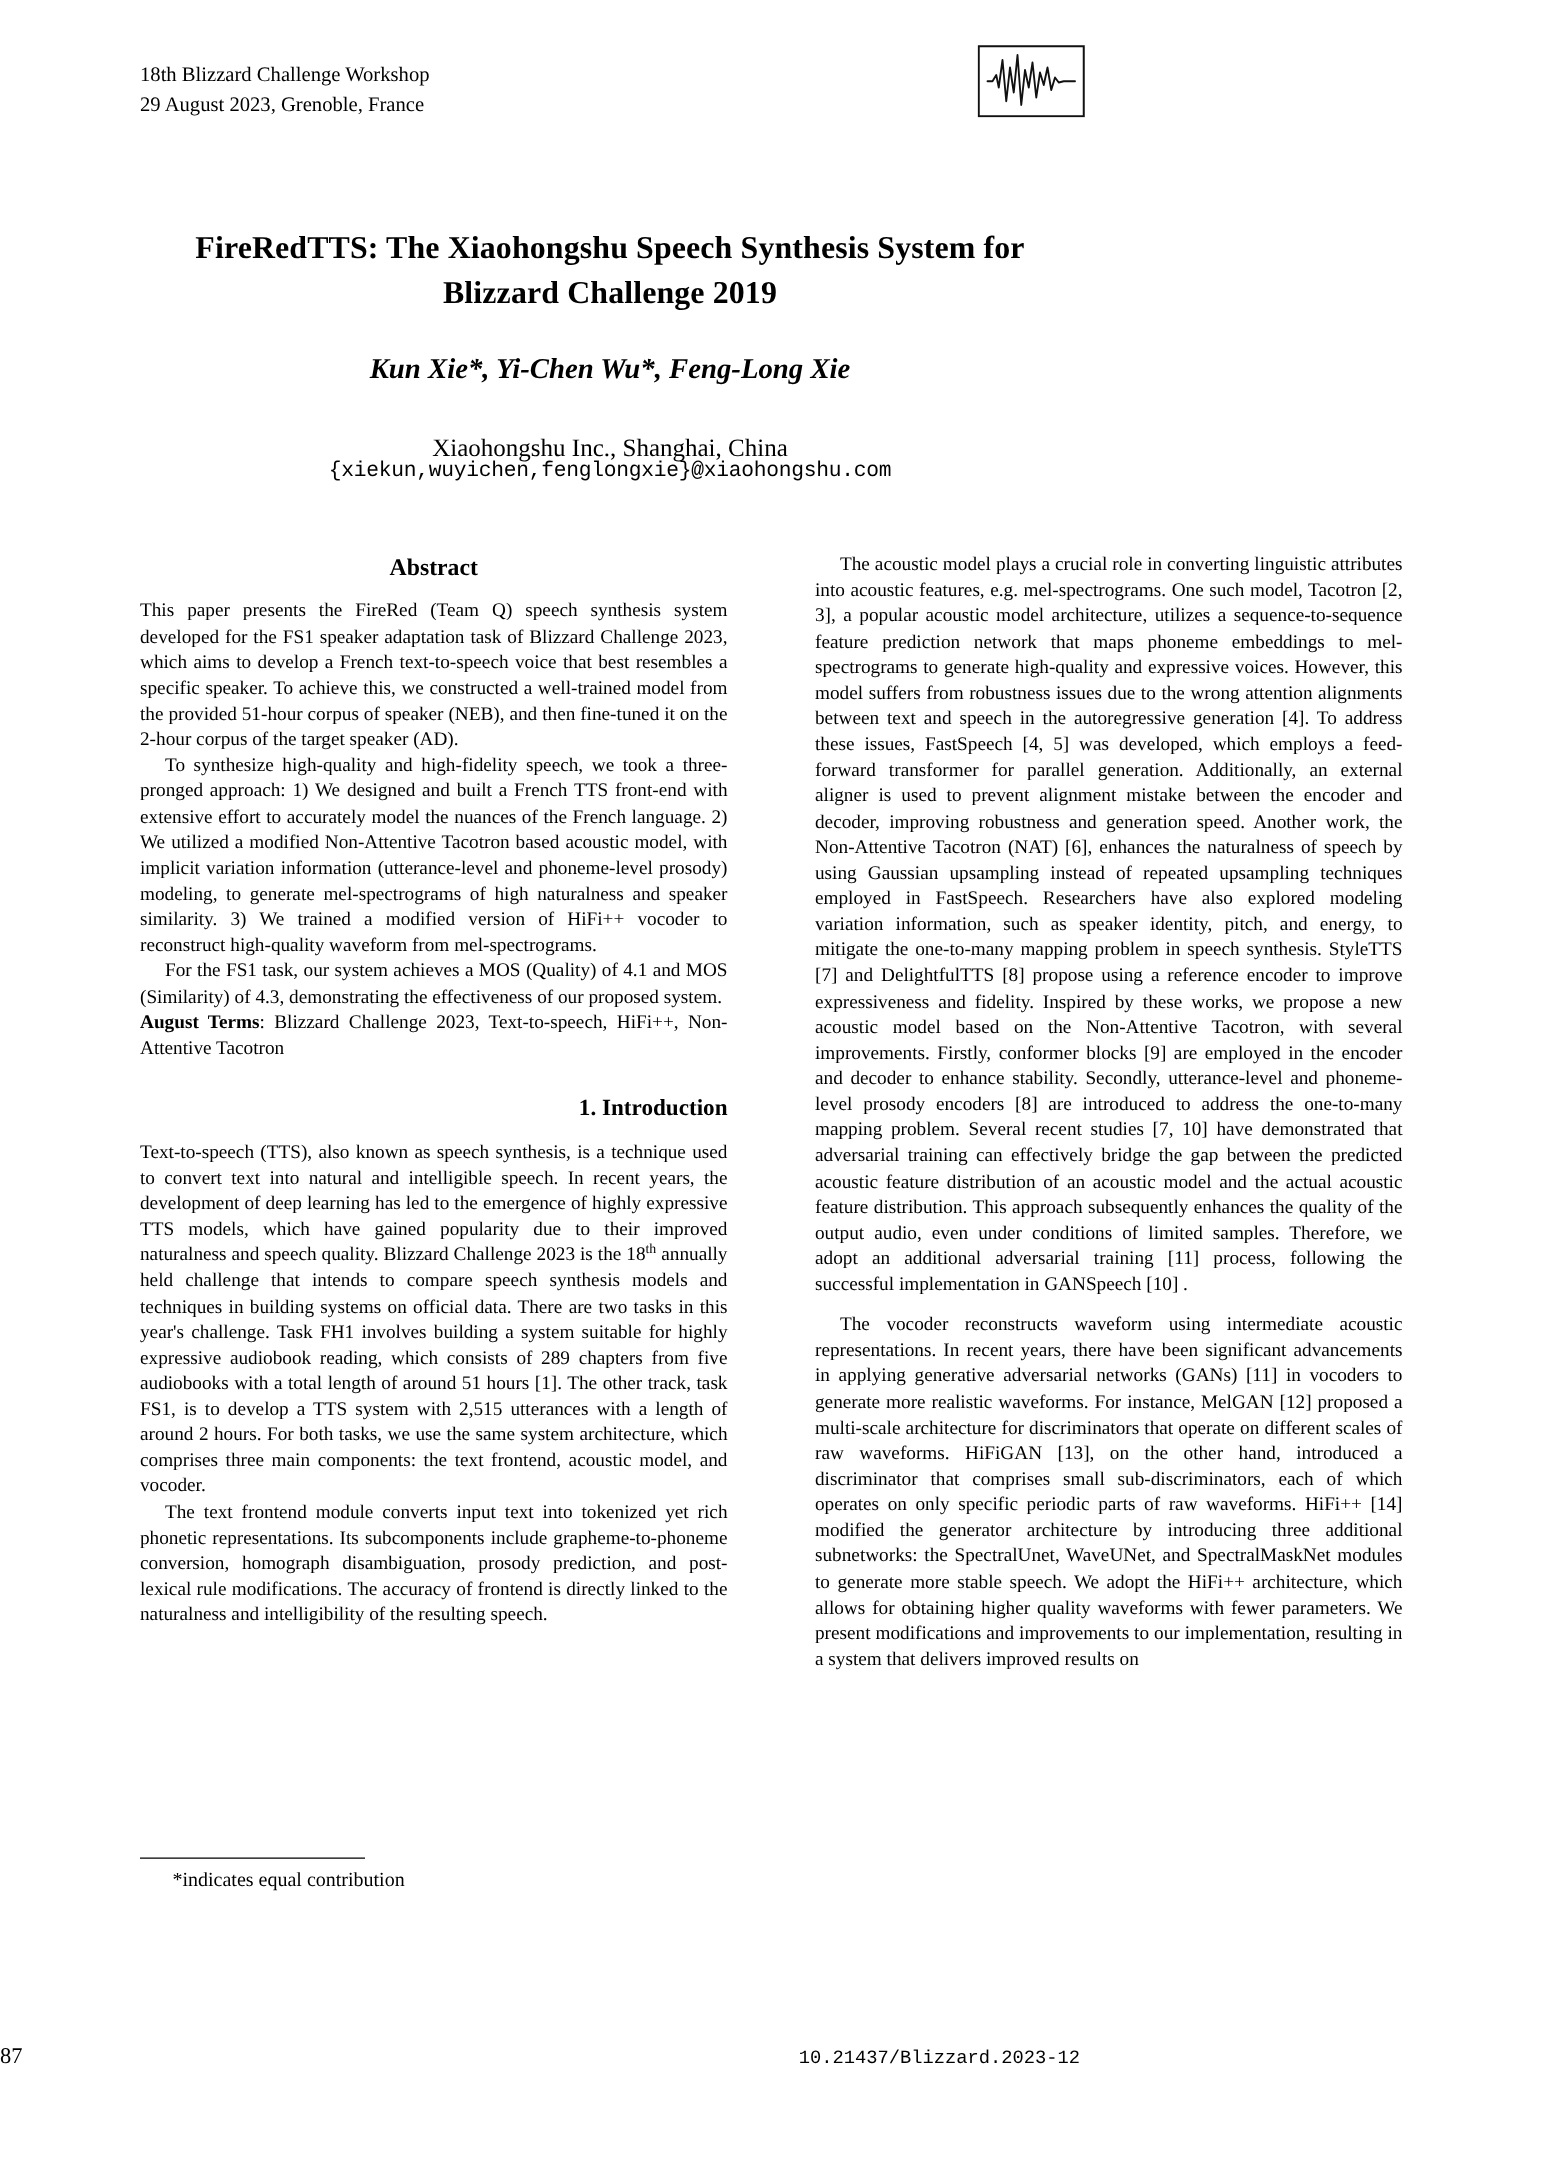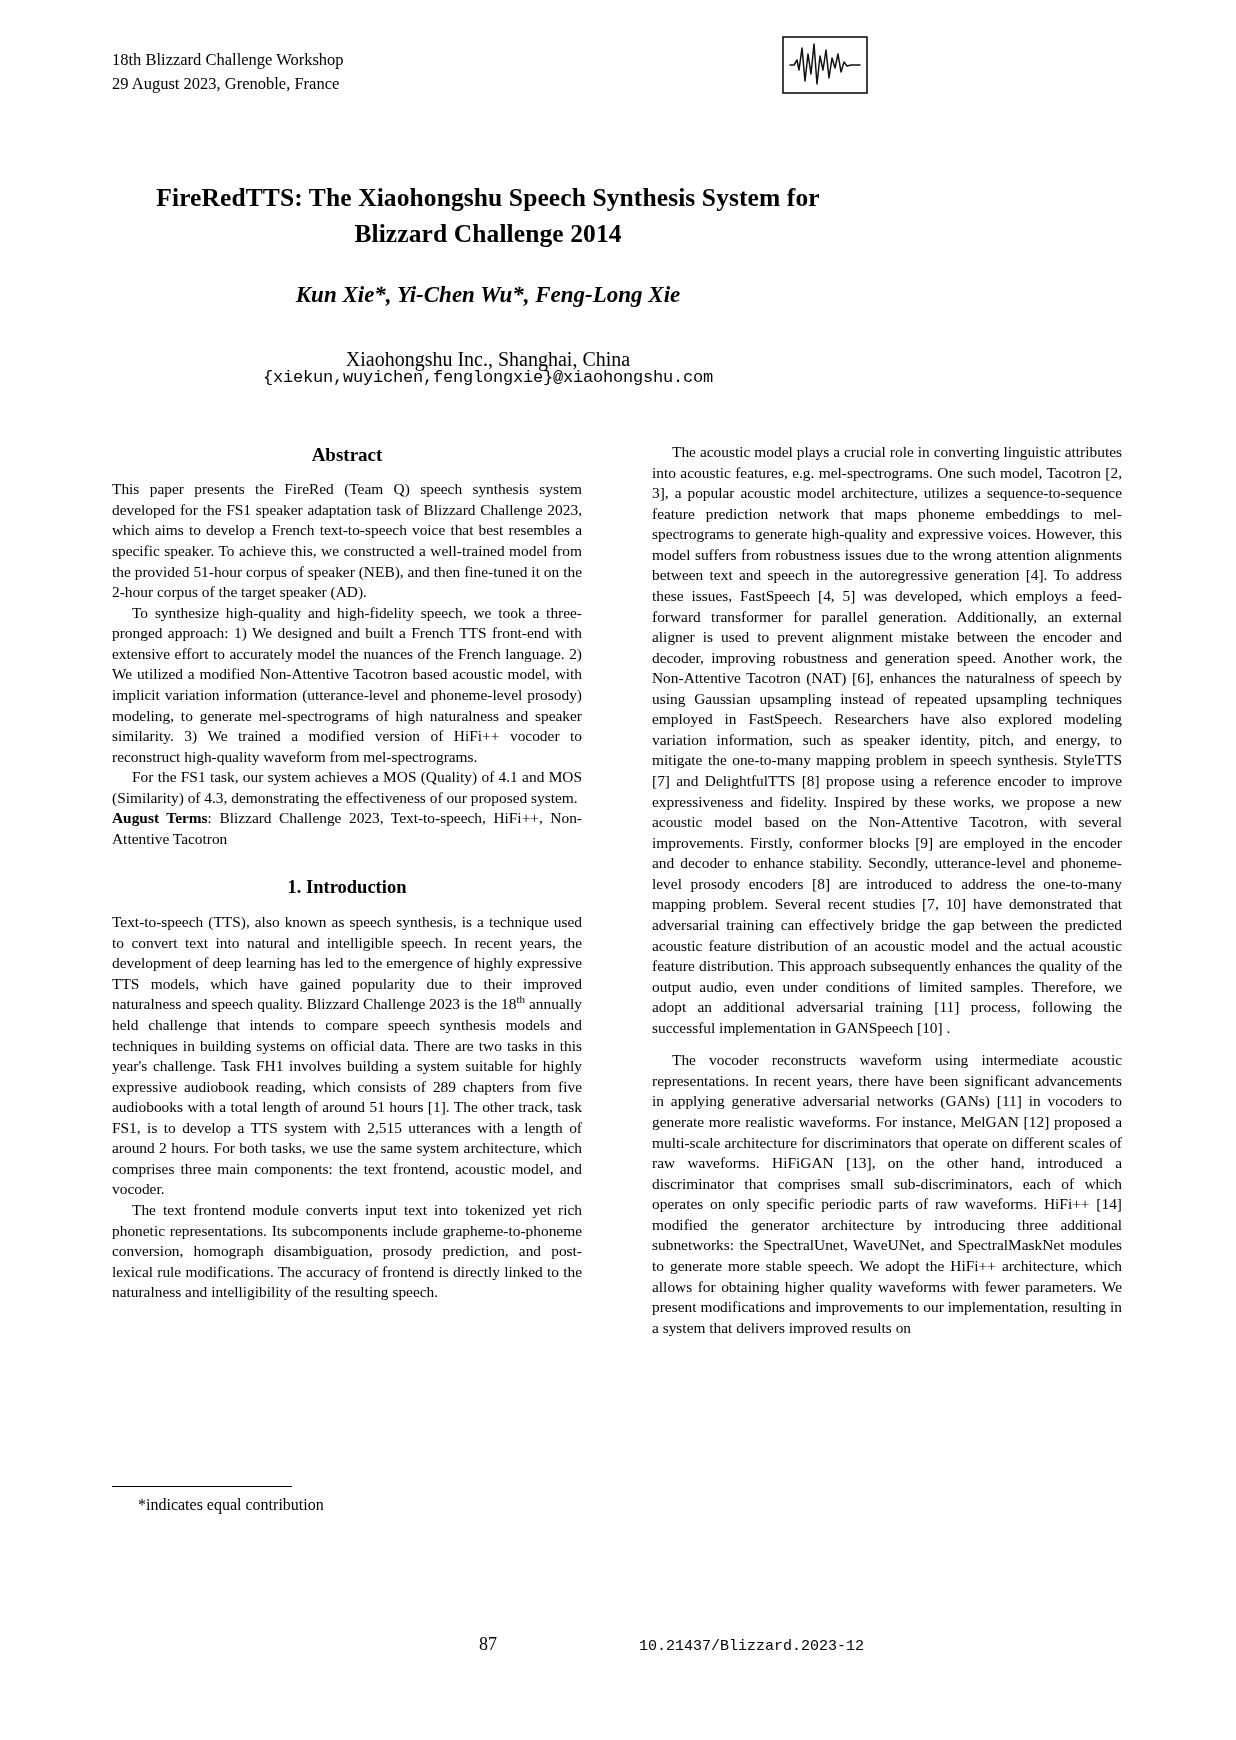--- a/index.html
+++ b/index.html
@@ -92,21 +92,21 @@
   .col-left { left: 112px; }
   .col-right { left: 652px; }
 
   .section-head {
     text-align: center;
     font-size: 19px;
     font-weight: bold;
     margin: 0 0 12px 0;
   }
   .section-head-num {
-    text-align: center;
+    text-align: right;
     font-size: 18.5px;
     font-weight: bold;
     margin: 26px 0 12px 0;
   }
   p {
     margin: 0;
     text-indent: 0;
   }
   p.ind { text-indent: 20px; }
   .bold { font-weight: bold; }
@@ -126,21 +126,20 @@
     top: 1496px;
     width: 470px;
     font-size: 16px;
     text-indent: 26px;
   }
 
   .page-num {
     position: absolute;
     left: 0; right: 0;
     top: 1634px;
-    text-align: center;
     font-size: 18px;
   }
   .doi {
     position: absolute;
     right: 112px;
     top: 1638px;
     font-family: "Liberation Mono", monospace;
     font-size: 15px;
   }
 </style>
@@ -154,21 +153,21 @@
     <div class="header-line">29 August 2023, Grenoble, France</div>
   </div>
 
   <div class="logo">
     <svg width="86" height="58" viewBox="0 0 86 58">
       <rect x="1" y="1" width="84" height="56" fill="none" stroke="#111" stroke-width="1.6"></rect>
       <path d="M8 29 L12 29 L15 24 L17 34 L20 12 L23 45 L26 18 L29 38 L32 8 L35 48 L38 20 L41 34 L44 14 L47 42 L50 22 L53 32 L56 18 L59 36 L62 26 L65 30 L69 29 L78 29" fill="none" stroke="#111" stroke-width="1.5" stroke-linejoin="round" stroke-linecap="round"></path>
     </svg>
   </div>
 
-  <div class="title">FireRedTTS: The Xiaohongshu Speech Synthesis System for Blizzard Challenge 2014</div>
+  <div class="title">FireRedTTS: The Xiaohongshu Speech Synthesis System for Blizzard Challenge 2019</div>
   <div class="authors">Kun Xie*, Yi-Chen Wu*, Feng-Long Xie</div>
   <div class="affil">Xiaohongshu Inc., Shanghai, China</div>
   <div class="email">{xiekun,wuyichen,fenglongxie}@xiaohongshu.com</div>
 
   <div class="col col-left">
     <div class="section-head">Abstract</div>
     <p>This paper presents the FireRed (Team Q) speech synthesis system developed for the FS1 speaker adaptation task of Blizzard Challenge 2023, which aims to develop a French text-to-speech voice that best resembles a specific speaker. To achieve this, we constructed a well-trained model from the provided 51-hour corpus of speaker (NEB), and then fine-tuned it on the 2-hour corpus of the target speaker (AD).</p>
     <p class="ind">To synthesize high-quality and high-fidelity speech, we took a three-pronged approach: 1) We designed and built a French TTS front-end with extensive effort to accurately model the nuances of the French language. 2) We utilized a modified Non-Attentive Tacotron based acoustic model, with implicit variation information (utterance-level and phoneme-level prosody) modeling, to generate mel-spectrograms of high naturalness and speaker similarity. 3) We trained a modified version of HiFi++ vocoder to reconstruct high-quality waveform from mel-spectrograms.</p>
     <p class="ind">For the FS1 task, our system achieves a MOS (Quality) of 4.1 and MOS (Similarity) of 4.3, demonstrating the effectiveness of our proposed system.</p>
     <p><span class="bold">August Terms</span><span>: Blizzard Challenge 2023, Text-to-speech, HiFi++, Non-Attentive Tacotron</span></p>

